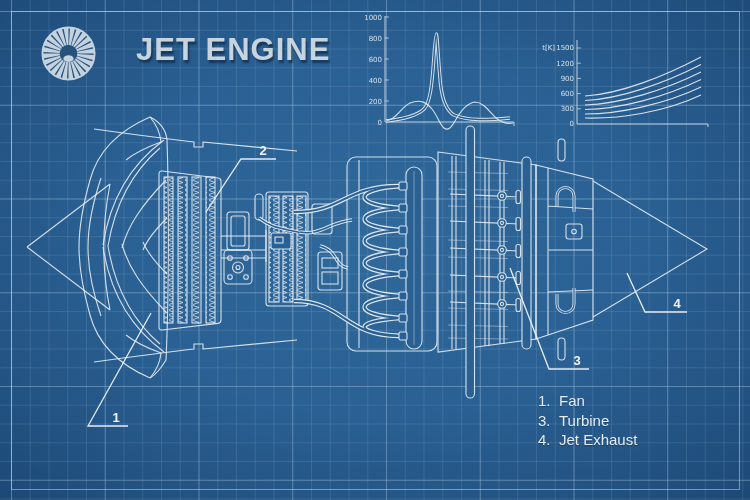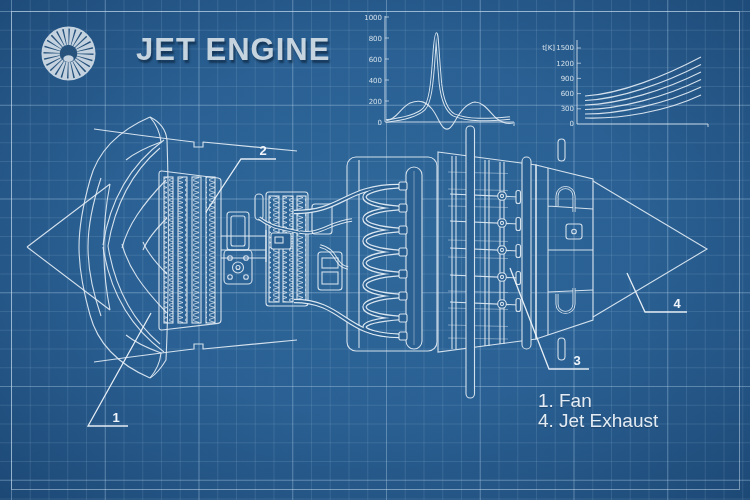--- a/index.html
+++ b/index.html
@@ -11,21 +11,21 @@
       linear-gradient(to bottom, rgba(176,206,232,.30) 1px, transparent 1px) 11px 11px / 93.75px 93.75px,
       linear-gradient(to right, rgba(176,206,232,.14) 1px, transparent 1px) 11px 11px / 18.75px 18.75px,
       linear-gradient(to bottom, rgba(176,206,232,.14) 1px, transparent 1px) 11px 11px / 18.75px 18.75px,
       radial-gradient(ellipse 640px 430px at 50% 47%, #30699b 0%, #2a6093 42%, #21507f 72%, #173f6a 100%);
   }
   .frame{position:absolute;left:11px;top:11px;width:727px;height:477px;
          border:1px solid rgba(215,233,246,.48);}
   .title{position:absolute;left:108px;top:32px;font-size:31px;font-weight:bold;
          letter-spacing:1px;color:#c6d4e0;
          text-shadow:1.5px 2.5px 2px rgba(8,25,45,.55);margin-left:28px;}
-  .legend{position:absolute;left:538px;top:391px;font-size:19px;color:#e3ecf4;
+  .legend{position:absolute;left:538px;top:391px;font-size:15px;color:#e3ecf4;
           text-shadow:0 1px 1px rgba(8,25,45,.35);}
   .lrow{height:19.6px;line-height:19.6px;}
   .lnum{display:inline-block;width:21px;}
   svg{position:absolute;}
   svg text{font-family:"DejaVu Sans",sans-serif;}
   .tick{font-size:7px;fill:#d3e0ea;}
   .axlbl{font-size:7px;fill:#d3e0ea;}
   .cnum{font-size:13px;font-weight:bold;fill:#eff5fb;
         font-family:"Liberation Sans",sans-serif;}
   .ln{stroke:#e2ecf4;stroke-width:1.1;fill:none;stroke-opacity:.92;}
@@ -282,15 +282,18 @@
     <text class="cnum" x="577" y="365">3</text>
     <text class="cnum" x="677" y="308">4</text>
   </g>
 </svg>
 
 <div class="legend">
   <div class="lrow">
     <span class="lnum">1.</span><span>Fan</span>
   </div>
   <div class="lrow">
+    <span class="lnum">3.</span><span>Turbine</span>
+  </div>
+  <div class="lrow">
     <span class="lnum">4.</span><span>Jet Exhaust</span>
   </div>
 </div>
 
 </body></html>

